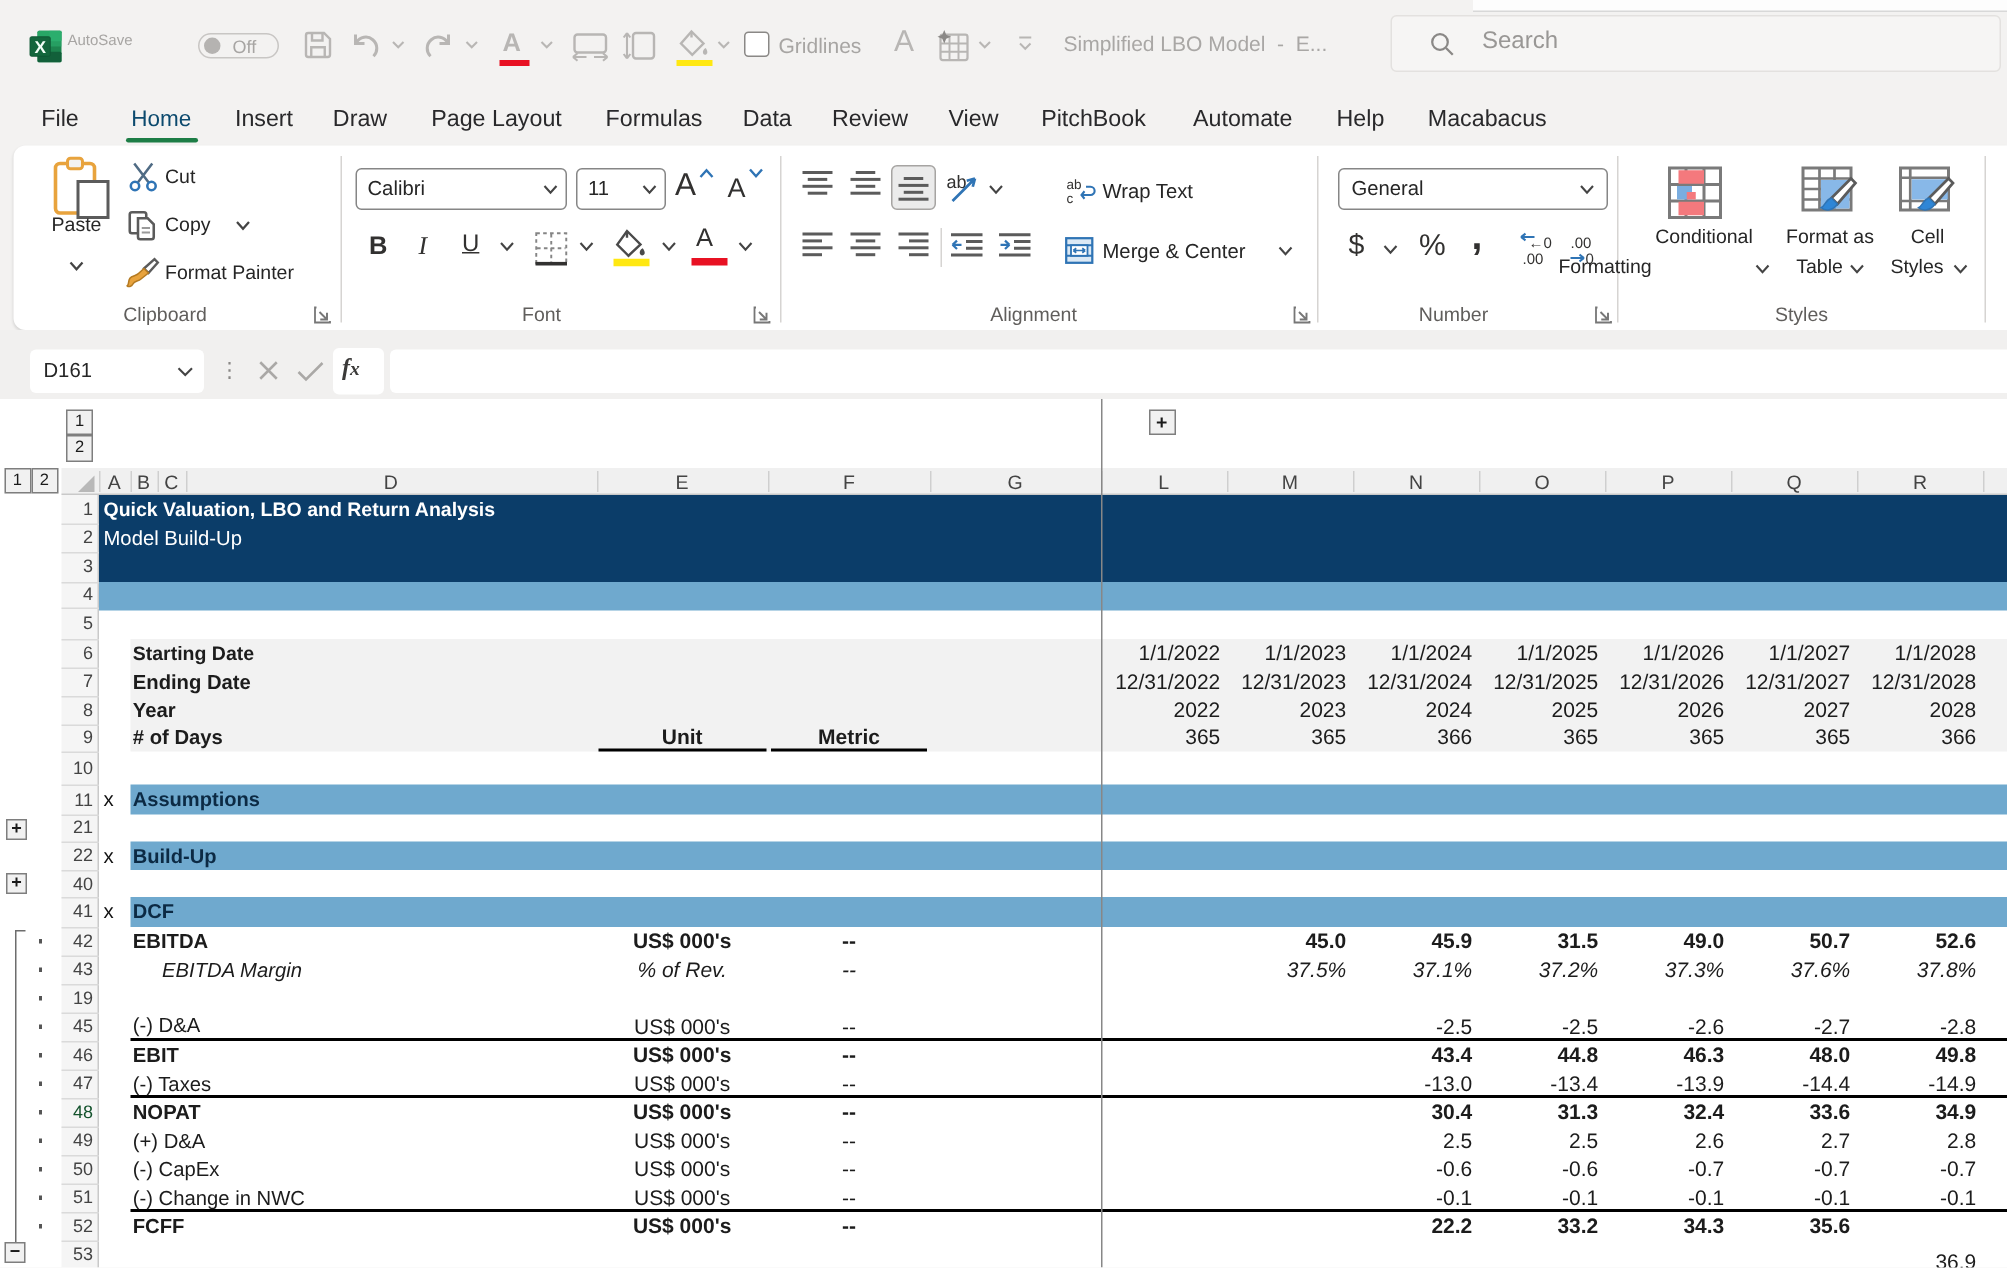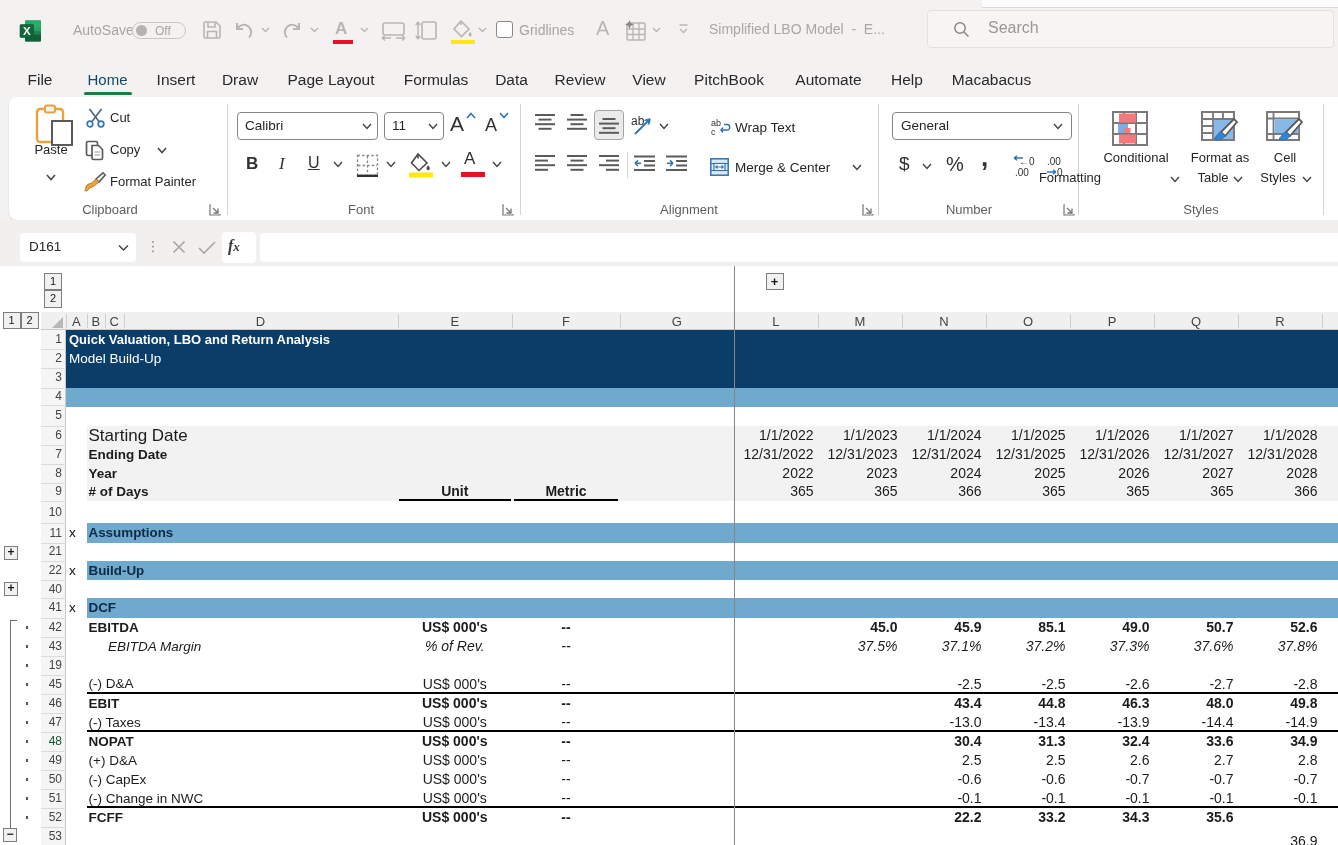--- a/index.html
+++ b/index.html
@@ -17,21 +17,21 @@
 <div class="abs" style="left:0;top:0;width:1338px;height:97px;background:#f3f2f1"></div>
 <div class="abs" style="left:982px;top:0;width:356px;height:8px;background:#fdfdfd;border-bottom:1px solid #d8d8d8"></div>
 <svg style="left:19px;top:19px" width="24" height="24" viewBox="0 0 24 24">
 <rect x="6" y="1.5" width="16" height="21" rx="1" fill="#1d854f"></rect>
 <rect x="6" y="1.5" width="16" height="7" rx="1" fill="#28a666"></rect>
 <rect x="6" y="15.5" width="16" height="7" rx="1" fill="#12603a"></rect>
 <rect x="14" y="1.5" width="8" height="10.5" fill="#2db573" opacity="0.55"></rect>
 <rect x="1" y="5.5" width="13.5" height="13" rx="1" fill="#13663c" stroke="#0f5733" stroke-width="0.6"></rect>
 <text x="7.8" y="16" font-size="11.5" font-weight="bold" fill="#f2fff7" text-anchor="middle" font-family="Liberation Sans">X</text>
 </svg>
-<div class="txt g" style="left:73px;top:22px;font-size:14px">AutoSave</div>
+<div class="txt g" style="left:45px;top:22px;font-size:10px">AutoSave</div>
 <div class="abs" style="left:132px;top:22px;width:54px;height:17px;border:1px solid #c8c6c4;border-radius:9px;background:#f3f2f1"></div>
 <div class="abs" style="left:136px;top:25px;width:11px;height:11px;border-radius:50%;background:#b5b3b1"></div>
 <div class="txt g" style="left:155px;top:24px;font-size:12px">Off</div>
 <svg style="left:202px;top:20px" width="20" height="20" viewBox="0 0 20 20">
 <path d="M2 3.5 A1.5 1.5 0 0 1 3.5 2 H14 L18 6 V16.5 A1.5 1.5 0 0 1 16.5 18 H3.5 A1.5 1.5 0 0 1 2 16.5 Z" fill="none" stroke="#b8b6b4" stroke-width="1.6"></path>
 <path d="M6 2 V7 H13 V2.5" fill="none" stroke="#b8b6b4" stroke-width="1.6"></path>
 <path d="M5.5 18 V11.5 H14.5 V18" fill="none" stroke="#b8b6b4" stroke-width="1.6"></path>
 </svg>
 <svg style="left:233px;top:21px" width="22" height="19" viewBox="0 0 22 19">
 <path d="M4 2 L4 8 L10 8" fill="none" stroke="#b8b6b4" stroke-width="2"></path>
@@ -473,21 +473,21 @@
 <div class="abs" style="left:25.5px;top:816.0999999999999px;width:2.6px;height:2.6px;background:#555"></div>
 <div class="abs" style="left:733.5px;top:266px;width:1.3px;height:579px;background:#878787"></div>
 <div class="cell b" style="left:69px;top:330px;height:19.2px;line-height:20px;color:#fff;font-size:13px">Quick Valuation, LBO and Return Analysis</div>
 <div class="cell" style="left:69px;top:349.2px;height:19.2px;line-height:20px;color:#fff;font-size:13.5px">Model Build-Up</div>
 <div class="cell" style="left:69px;top:522.5px;height:20.2px;line-height:20.2px;font-size:13.6px;color:#111">x</div>
 <div class="cell b" style="left:88.5px;top:522.5px;height:20.2px;line-height:20.2px;font-size:13.4px;color:#0c2a44">Assumptions</div>
 <div class="cell" style="left:69px;top:560.6px;height:19.4px;line-height:19.4px;font-size:13.6px;color:#111">x</div>
 <div class="cell b" style="left:88.5px;top:560.6px;height:19.4px;line-height:19.4px;font-size:13.4px;color:#0c2a44">Build-Up</div>
 <div class="cell" style="left:69px;top:598.4px;height:19.6px;line-height:19.6px;font-size:13.6px;color:#111">x</div>
 <div class="cell b" style="left:88.5px;top:598.4px;height:19.6px;line-height:19.6px;font-size:13.4px;color:#0c2a44">DCF</div>
-<div class="cell" style="left:88.5px;top:426px;height:19px;line-height:19px;font-weight:normal;font-size:17px">Starting Date</div>
+<div class="cell" style="left:88.5px;top:426px;height:19px;line-height:19px;font-weight:bold;font-size:13px">Starting Date</div>
 <div class="cell" style="left:88.5px;top:445px;height:19px;line-height:19px;font-weight:bold;font-size:13.5px">Ending Date</div>
 <div class="cell" style="left:88.5px;top:464px;height:19px;line-height:19px;font-weight:bold;font-size:13.5px">Year</div>
 <div class="cell" style="left:88.5px;top:483px;height:17.5px;line-height:17.5px;font-weight:bold;font-size:13.5px"># of Days</div>
 <div class="cell" style="left:88.5px;top:618px;height:19px;line-height:19px;font-weight:bold;font-size:13.5px">EBITDA</div>
 <div class="cell" style="left:88.5px;top:675.3px;height:18.5px;line-height:18.5px;font-size:13.5px">(-) D&amp;A</div>
 <div class="cell" style="left:88.5px;top:693.8px;height:19px;line-height:19px;font-weight:bold;font-size:13.5px">EBIT</div>
 <div class="cell" style="left:88.5px;top:712.8px;height:19px;line-height:19px;font-size:13.5px">(-) Taxes</div>
 <div class="cell" style="left:88.5px;top:731.8px;height:19px;line-height:19px;font-weight:bold;font-size:13.5px">NOPAT</div>
 <div class="cell" style="left:88.5px;top:750.8px;height:19px;line-height:19px;font-size:13.5px">(+) D&amp;A</div>
 <div class="cell" style="left:88.5px;top:769.8px;height:19px;line-height:19px;font-size:13.5px">(-) CapEx</div>
@@ -539,21 +539,21 @@
 <div class="cell" style="right:20.5px;top:464px;height:19px;line-height:19px;">2028</div>
 <div class="cell" style="right:524.5px;top:483px;height:17.5px;line-height:17.5px;">365</div>
 <div class="cell" style="right:440.5px;top:483px;height:17.5px;line-height:17.5px;">365</div>
 <div class="cell" style="right:356.5px;top:483px;height:17.5px;line-height:17.5px;">366</div>
 <div class="cell" style="right:272.5px;top:483px;height:17.5px;line-height:17.5px;">365</div>
 <div class="cell" style="right:188.5px;top:483px;height:17.5px;line-height:17.5px;">365</div>
 <div class="cell" style="right:104.5px;top:483px;height:17.5px;line-height:17.5px;">365</div>
 <div class="cell" style="right:20.5px;top:483px;height:17.5px;line-height:17.5px;">366</div>
 <div class="cell" style="right:440.5px;top:618px;height:19px;line-height:19px;font-weight:bold;">45.0</div>
 <div class="cell" style="right:356.5px;top:618px;height:19px;line-height:19px;font-weight:bold;">45.9</div>
-<div class="cell" style="right:272.5px;top:618px;height:19px;line-height:19px;font-weight:bold;">85.1</div>
+<div class="cell" style="right:272.5px;top:618px;height:19px;line-height:19px;font-weight:bold;">31.5</div>
 <div class="cell" style="right:188.5px;top:618px;height:19px;line-height:19px;font-weight:bold;">49.0</div>
 <div class="cell" style="right:104.5px;top:618px;height:19px;line-height:19px;font-weight:bold;">50.7</div>
 <div class="cell" style="right:20.5px;top:618px;height:19px;line-height:19px;font-weight:bold;">52.6</div>
 <div class="cell" style="right:440.5px;top:637px;height:19px;line-height:19px;font-style:italic;">37.5%</div>
 <div class="cell" style="right:356.5px;top:637px;height:19px;line-height:19px;font-style:italic;">37.1%</div>
 <div class="cell" style="right:272.5px;top:637px;height:19px;line-height:19px;font-style:italic;">37.2%</div>
 <div class="cell" style="right:188.5px;top:637px;height:19px;line-height:19px;font-style:italic;">37.3%</div>
 <div class="cell" style="right:104.5px;top:637px;height:19px;line-height:19px;font-style:italic;">37.6%</div>
 <div class="cell" style="right:20.5px;top:637px;height:19px;line-height:19px;font-style:italic;">37.8%</div>
 <div class="cell" style="right:356.5px;top:675.3px;height:18.5px;line-height:18.5px;">-2.5</div>

